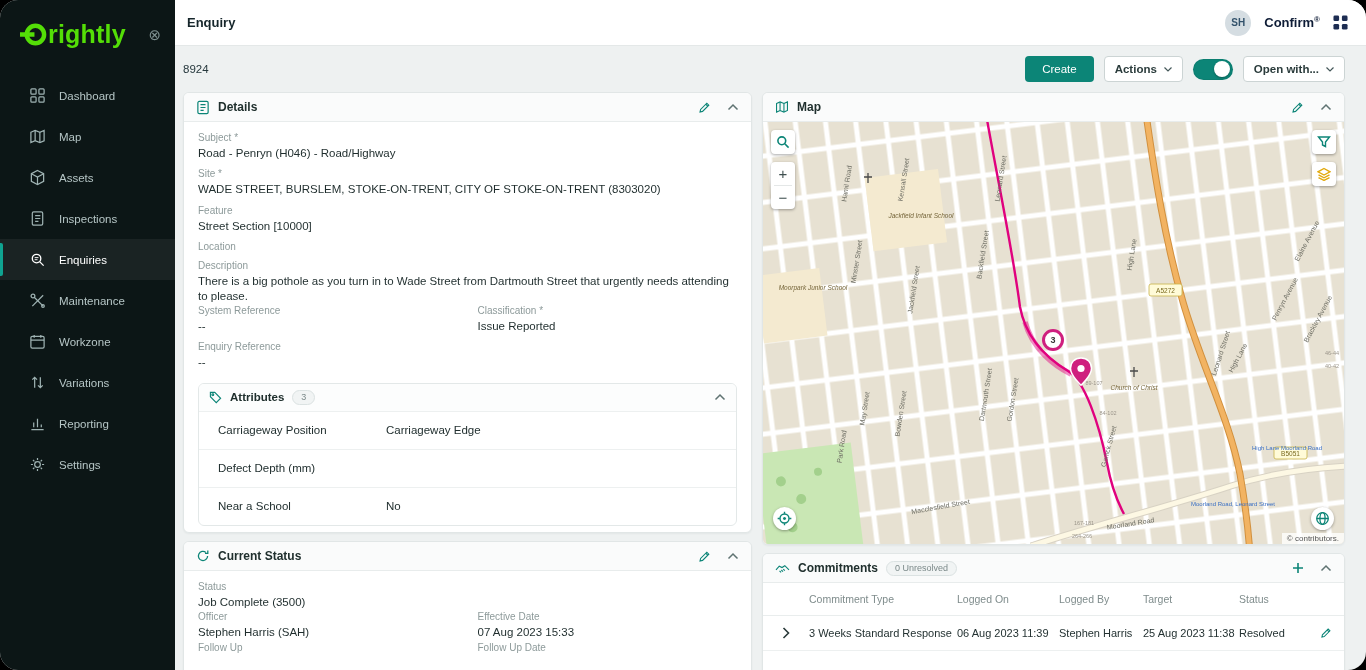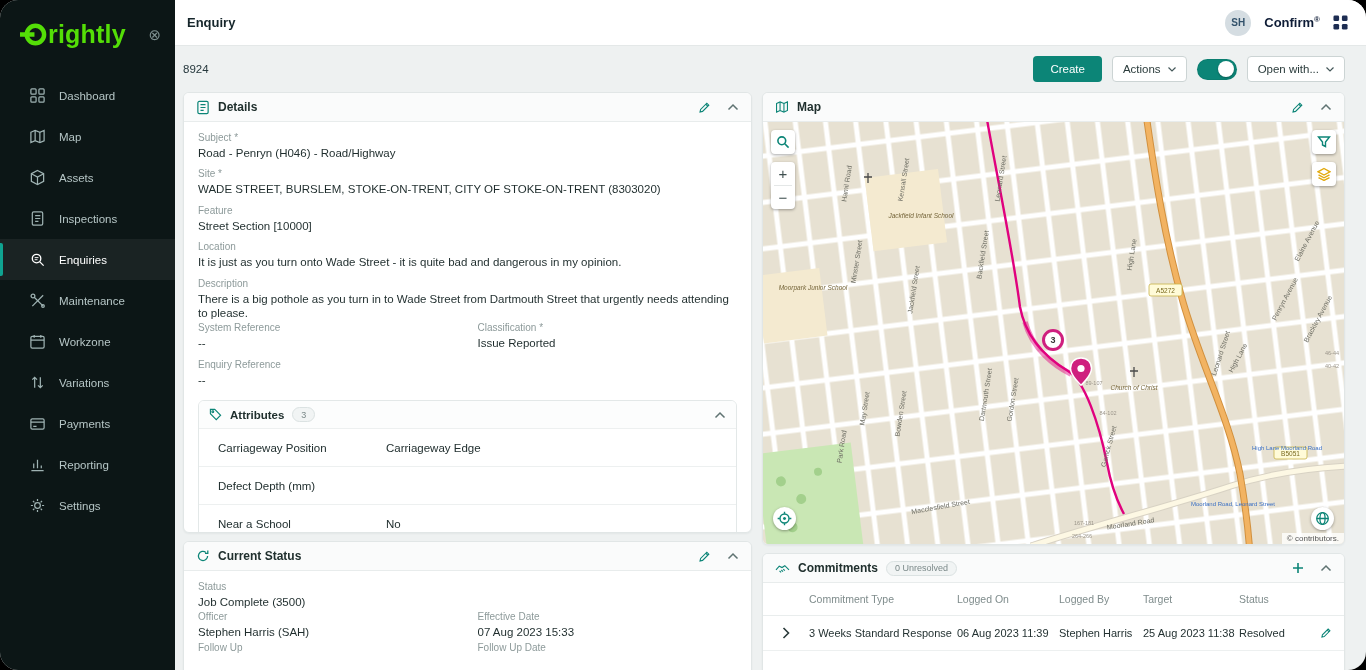--- a/index.html
+++ b/index.html
@@ -26,21 +26,21 @@
   .avatar{width:26px;height:26px;border-radius:50%;background:#d5dde2;color:#33526b;font-size:10px;font-weight:700;display:flex;align-items:center;justify-content:center;cursor:pointer;}
   .confirm-brand{font-size:13px;font-weight:700;color:#0e1c36;}
   .confirm-brand sup{font-size:8px;}
 
   
   .toolbar{position:absolute;left:175px;top:46px;right:0;height:46px;display:flex;align-items:center;padding:0 21px 0 8px;box-sizing:border-box;}
   .record-id{font-size:11.5px;color:#26383d;}
   .toolbar-right{margin-left:auto;display:flex;align-items:center;gap:10px;}
   .btn{border:none;border-radius:4px;font-size:11.5px;font-family:inherit;height:26px;display:flex;align-items:center;gap:7px;cursor:pointer;}
   .btn-primary{background:#0c8577;color:#fff;padding:0 17px;font-weight:400;text-align:center;}
-  .btn-outline{background:#fff;border:1px solid #ccd4d4;color:#2b3c3c;padding:0 10px;}
+  .btn-outline{background:#fff;border:1px solid #ccd4d4;color:#2b3c3c;padding:0 10px;font-weight:bold;}
   .toggle{width:40px;height:21px;border-radius:11px;background:#0c8577;position:relative;cursor:pointer;box-shadow:inset 0 0 0 1px rgba(0,0,0,.05);}
   .toggle .knob{position:absolute;top:2.5px;right:3px;width:16px;height:16px;border-radius:50%;background:#fff;box-shadow:0 1px 2px rgba(0,0,0,.3);}
 
   
   .panel{position:absolute;background:#fff;border:1px solid #e1e6e6;border-radius:6px;box-shadow:0 1px 2px rgba(20,40,40,.05);overflow:hidden;display:flex;flex-direction:column;box-sizing:border-box;}
   .panel-header{height:28px;flex:0 0 28px;background:#fafbfb;border-bottom:1px solid #e8ecec;display:flex;align-items:center;gap:8px;padding:0 12px;}
   .panel-title{font-size:12px;font-weight:700;color:#20302e;}
   .ph-actions{margin-left:auto;display:flex;align-items:center;gap:16px;}
   .ph-actions svg{cursor:pointer;}
   .count-badge{font-size:9px;color:#7b8989;background:#f1f4f4;border:1px solid #dbe2e2;border-radius:9px;padding:1.5px 8px;}
@@ -157,27 +157,20 @@
       </div>
       <div class="nav-item">
         <svg width="17" height="17" viewBox="0 0 18 18" fill="none" stroke-width="1.3">
             <path d="M6 14.5 V3.5 M3.5 6 L6 3.5 L8.5 6"></path>
             <path d="M12 3.5 V14.5 M9.5 12 L12 14.5 L14.5 12"></path>
           </svg>
         <span>Variations</span>
       </div>
       <div class="nav-item">
         <svg width="17" height="17" viewBox="0 0 18 18" fill="none" stroke-width="1.3">
-            <rect x="2" y="4" width="14" height="11" rx="1.5"></rect>
-            <path d="M2 7.5 H16 M4.5 12 H8"></path>
-          </svg>
-        <span>Payments</span>
-      </div>
-      <div class="nav-item">
-        <svg width="17" height="17" viewBox="0 0 18 18" fill="none" stroke-width="1.3">
             <path d="M2.5 15.5 H15.5"></path>
             <path d="M5 13 V8 M9 13 V4 M13 13 V10"></path>
           </svg>
         <span>Reporting</span>
       </div>
       <div class="nav-item">
         <svg width="17" height="17" viewBox="0 0 18 18" fill="none" stroke-width="1.3">
             <circle cx="9" cy="9" r="3"></circle>
             <path d="M9 2 v2.2 M9 13.8 V16 M2 9 h2.2 M13.8 9 H16 M4.2 4.2 l1.5 1.5 M12.3 12.3 l1.5 1.5 M13.8 4.2 l-1.5 1.5 M5.7 12.3 l-1.5 1.5"></path>
           </svg>
@@ -240,21 +233,20 @@
       </div>
     </div>
     <div class="panel-body">
       <div class="f-label">Subject *</div>
       <div class="f-value">Road - Penryn (H046) - Road/Highway</div>
       <div class="f-label">Site *</div>
       <div class="f-value">WADE STREET, BURSLEM, STOKE-ON-TRENT, CITY OF STOKE-ON-TRENT (8303020)</div>
       <div class="f-label">Feature</div>
       <div class="f-value">Street Section [10000]</div>
       <div class="f-label">Location</div>
-      <div class="f-value">It is just as you turn onto Wade Street - it is quite bad and dangerous in my opinion.</div>
       <div class="f-label">Description</div>
       <div class="f-value">There is a big pothole as you turn in to Wade Street from Dartmouth Street that urgently needs attending to please.</div>
       <div class="two-col">
         <div>
           <div class="f-label">System Reference</div>
           <div class="f-value">--</div>
         </div>
         <div>
           <div class="f-label">Classification *</div>
           <div class="f-value">Issue Reported</div>

